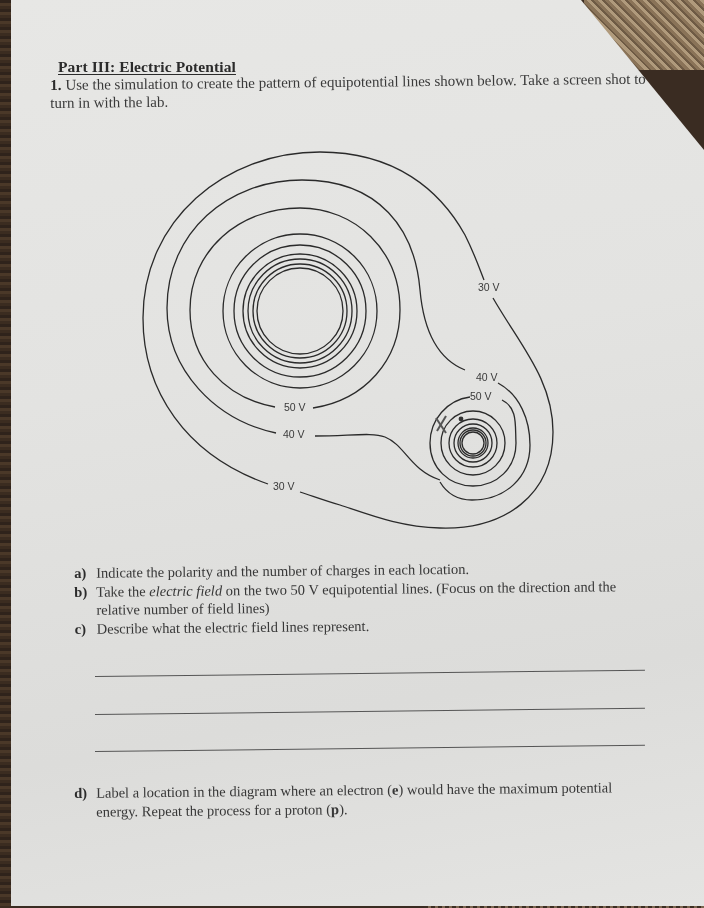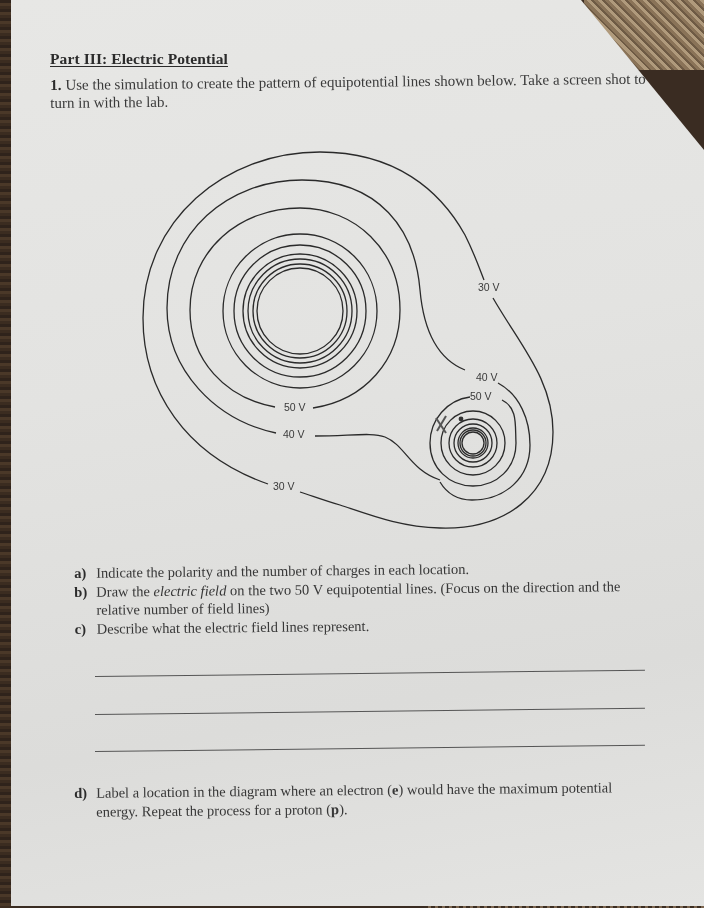--- a/index.html
+++ b/index.html
@@ -19,21 +19,21 @@
   .carpet-bottom {
     position:absolute; right:0; bottom:0; width:280px; height:6px;
     background:repeating-linear-gradient(90deg,#3c2e22 0 4px,#7c6650 4px 7px);
   }
   .paper {
     position:absolute; left:11px; top:0; width:693px; height:906px;
     background:linear-gradient(170deg,#e7e7e5 0%,#e3e3e1 40%,#dcdcda 75%,#e4e4e2 100%);
     clip-path:polygon(0 0, 570px 0, 693px 150px, 693px 906px, 0 906px);
   }
   .heading {
-    position:absolute; left:50px; top:50px; margin:0;
+    position:absolute; left:50px; top:50px; margin:8px;
     font-size:15.5px; font-weight:bold; color:#2b2b2b;
     text-decoration:underline; text-decoration-thickness:1px; text-underline-offset:2px;
     letter-spacing:0.1px;
   }
   .q1 {
     position:absolute; left:50px; top:76px; width:600px; margin:0;
     font-size:15px; line-height:18px; color:#3a3a3a;
     transform:rotate(-0.6deg); transform-origin:left top;
   }
   .q1 .num { font-weight:bold; color:#2b2b2b; margin-right:4px; }
@@ -118,21 +118,21 @@
   <text class="lbl" x="273" y="490">30 V</text>
 </svg>
 
 <ul class="subq" style="top:564px; padding:0;">
   <li style="margin:0 0 0 0;">
     <span class="mark">a)</span>
     <span>Indicate the polarity and the number of charges in each location.</span>
   </li>
   <li style="margin:0;">
     <span class="mark">b)</span>
-    <span>Draw the </span><em>electric field</em><span> on the two 50 V equipotential lines.  (Focus on the direction and the relative number of field lines)</span>
+    <span>Take the </span><em>electric field</em><span> on the two 50 V equipotential lines.  (Focus on the direction and the relative number of field lines)</span>
   </li>
   <li style="margin:0;">
     <span class="mark">c)</span>
     <span>Describe what the electric field lines represent.</span>
   </li>
 </ul>
 
 <div class="answer-line" style="top:676px;"></div>
 <div class="answer-line" style="top:714px;"></div>
 <div class="answer-line" style="top:751px;"></div>

